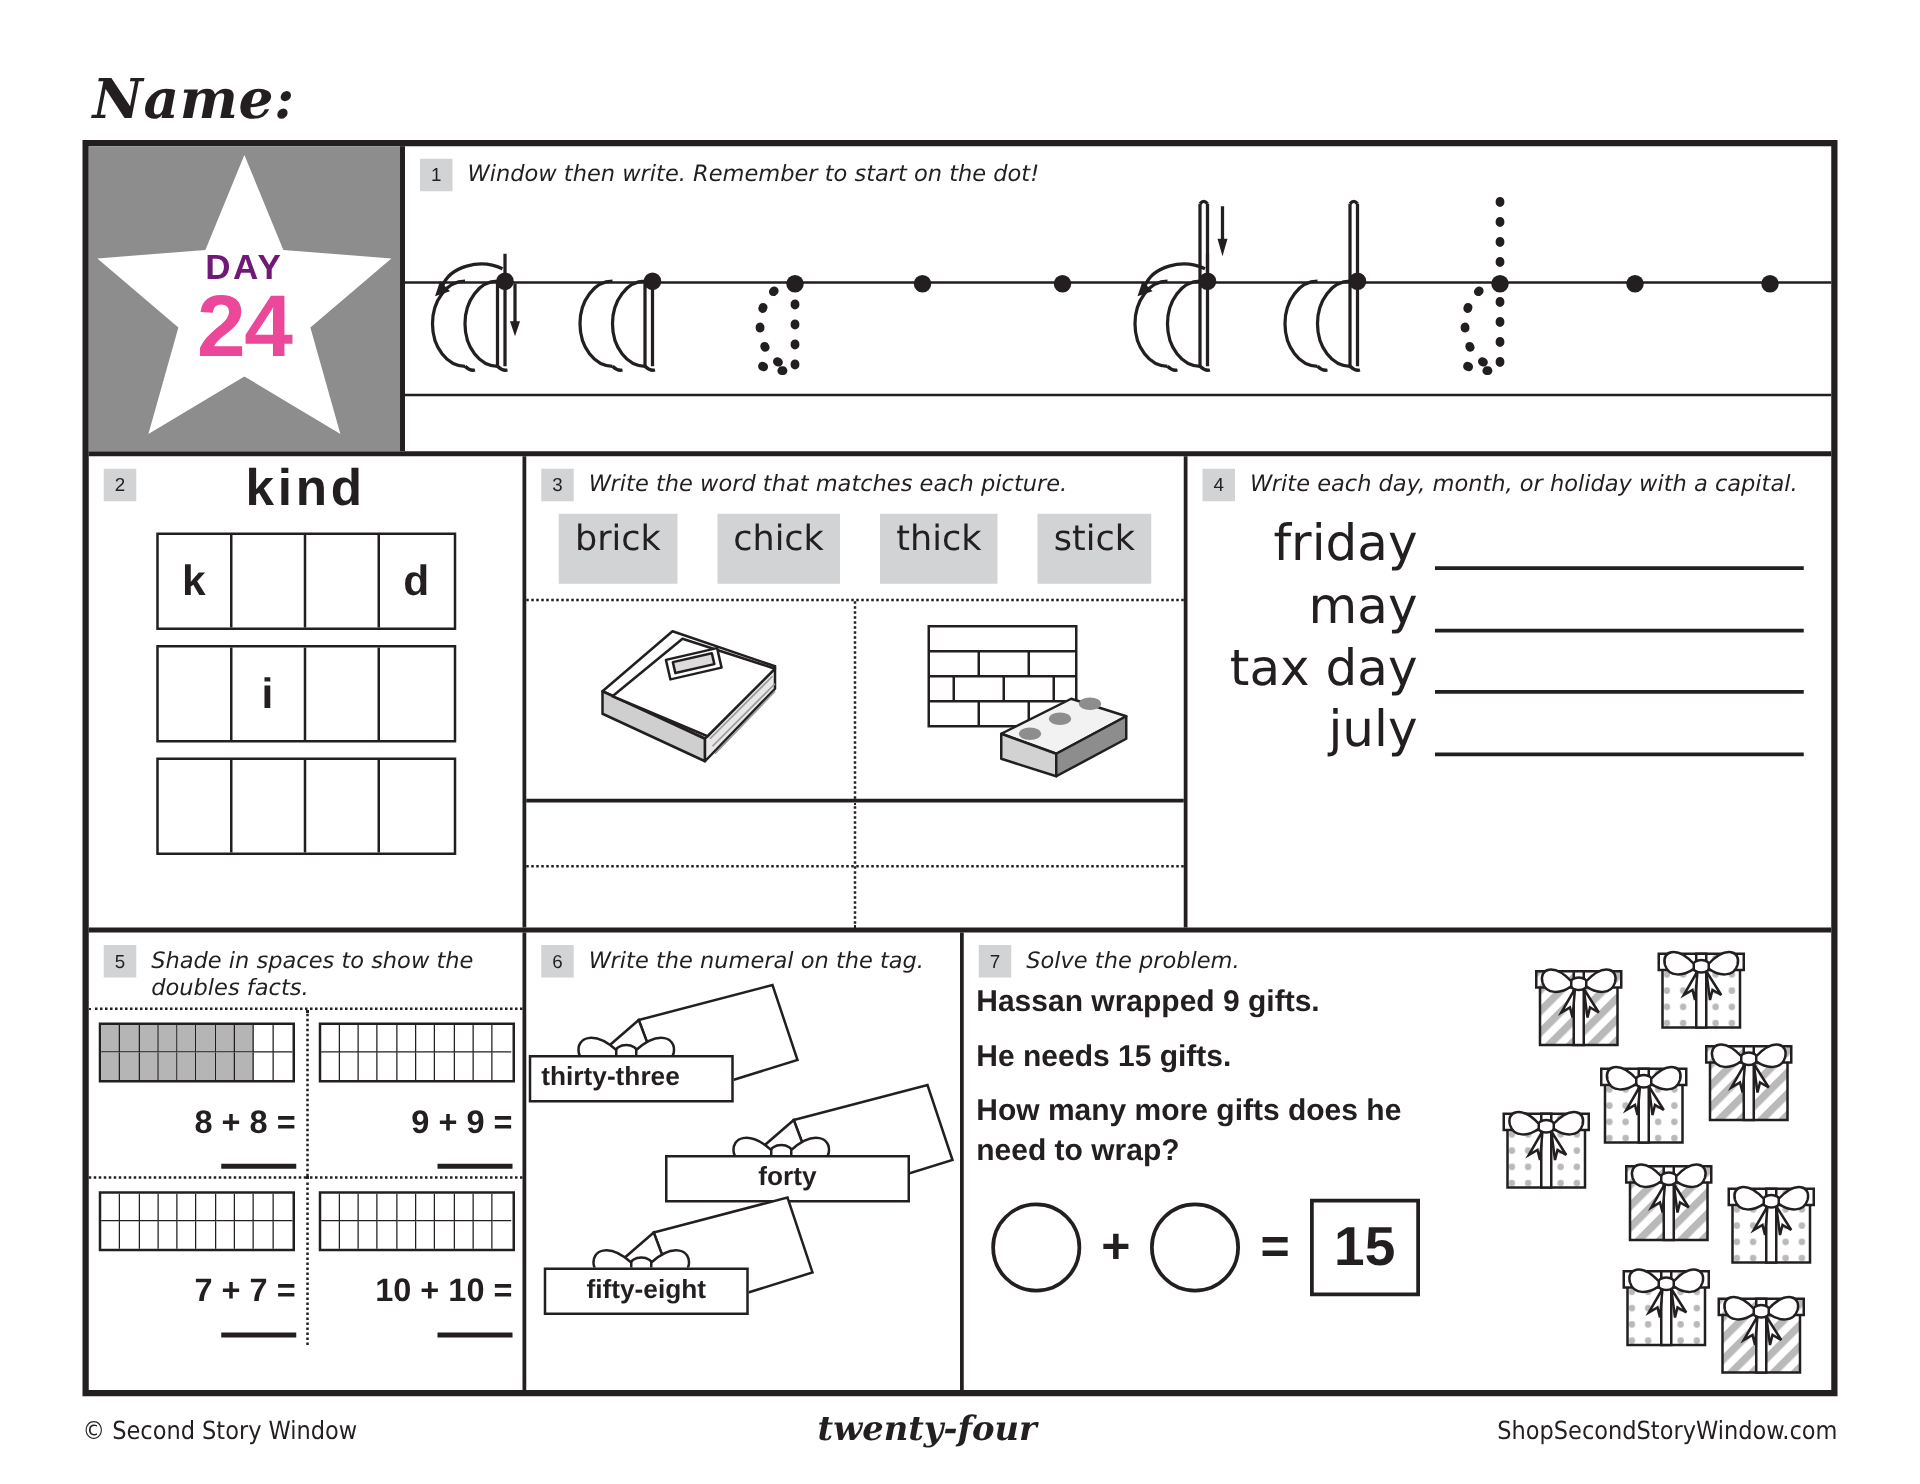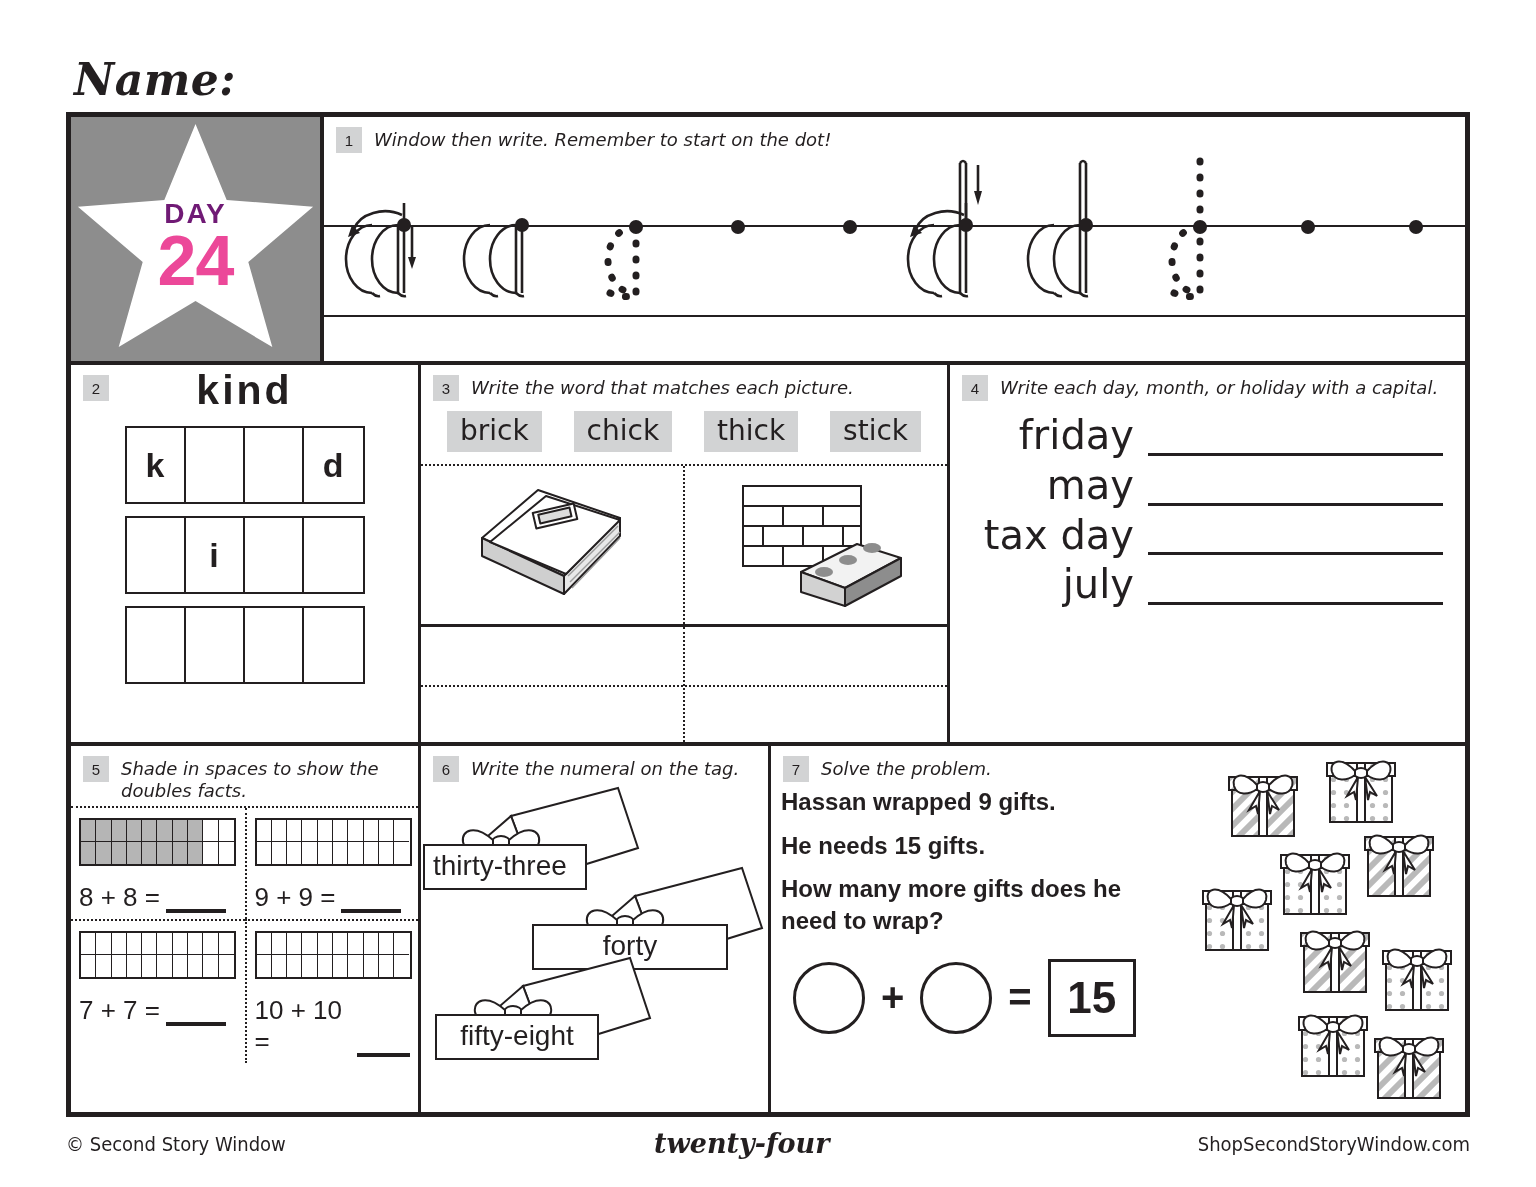--- a/index.html
+++ b/index.html
@@ -93,21 +93,21 @@
   .cell {
     width: 60px; height: 74px; border-right: 2px solid #231f20;
     display: flex; align-items: center; justify-content: center;
     font-family: "Liberation Sans", sans-serif; font-weight: bold; font-size: 34px;
   }
   .cell:last-child { border-right: none; }
 
   
   .wordbank { display: flex; justify-content: space-around; padding: 10px 10px 0; }
   .wb-item {
-    background: #d2d3d4; padding: 3px 13px 5px;
+    background: #d2d3d4; padding: 3px 13px 20px;
     font-family: "DejaVu Sans", sans-serif; font-size: 28px; color: #231f20;
   }
   .pic-area { margin-top: 12px; border-top: 2px dotted #231f20; display: flex; height: 160px; }
   .pic-cell { flex: 1; display: flex; align-items: center; justify-content: center; }
   .pic-cell:first-child { border-right: 2px dotted #231f20; }
   .write-area { border-top: 3px solid #231f20; flex: 1; display: flex; position: relative; }
   .write-cell { flex: 1; position: relative; }
   .write-cell:first-child { border-right: 2px dotted #231f20; }
   .midline { position: absolute; left: 0; right: 0; top: 50%; border-top: 2px dotted #231f20; }
 
@@ -132,30 +132,30 @@
   .dbl-q.rgt { border-left: 2px dotted #231f20; }
   .dbl-q.bot { border-top: 2px dotted #231f20; }
   .tenframe { display: flex; flex-direction: column; border: 2px solid #231f20; width: 157px; }
   .tf-row { display: flex; }
   .tf-c { width: 15.5px; height: 22px; border-right: 1px solid #231f20; border-bottom: 1px solid #231f20; }
   .tf-row:last-child .tf-c { border-bottom: none; }
   .tf-c:last-child { border-right: none; }
   .tf-c.fill { background: #b5b5b5; }
   .dbl-eq {
     margin-top: 16px; font-family: "Liberation Sans", sans-serif;
-    font-weight: normal; font-size: 26px; display: flex; align-items: flex-end; gap: 6px;
+    font-weight: bold; font-size: 26px; display: flex; align-items: flex-end; gap: 6px; flex-direction: column;
   }
   .blank-s { display: inline-block; width: 60px; border-bottom: 4px solid #231f20; height: 16px; }
 
   
   .tags { position: relative; height: 300px; margin-top: 2px; }
   .tag { position: absolute; }
   .tag-label {
     position: absolute; background: #fff; border: 2px solid #231f20;
-    font-family: "Liberation Sans", sans-serif; font-weight: normal; font-size: 28px;
+    font-family: "Liberation Sans", sans-serif; font-weight: bold; font-size: 21px;
     padding: 4px 8px 6px; white-space: nowrap;
   }
 
   
   .b7-text { padding: 4px 8px 0 10px; position: relative; z-index: 2; }
   .b7-line {
     font-family: "Liberation Sans", sans-serif; font-weight: bold;
     font-size: 24px; line-height: 1.32; margin-bottom: 12px; color: #231f20;
   }
   .blank-m { display: inline-block; width: 105px; border-bottom: 4px solid #231f20; height: 15px; }

